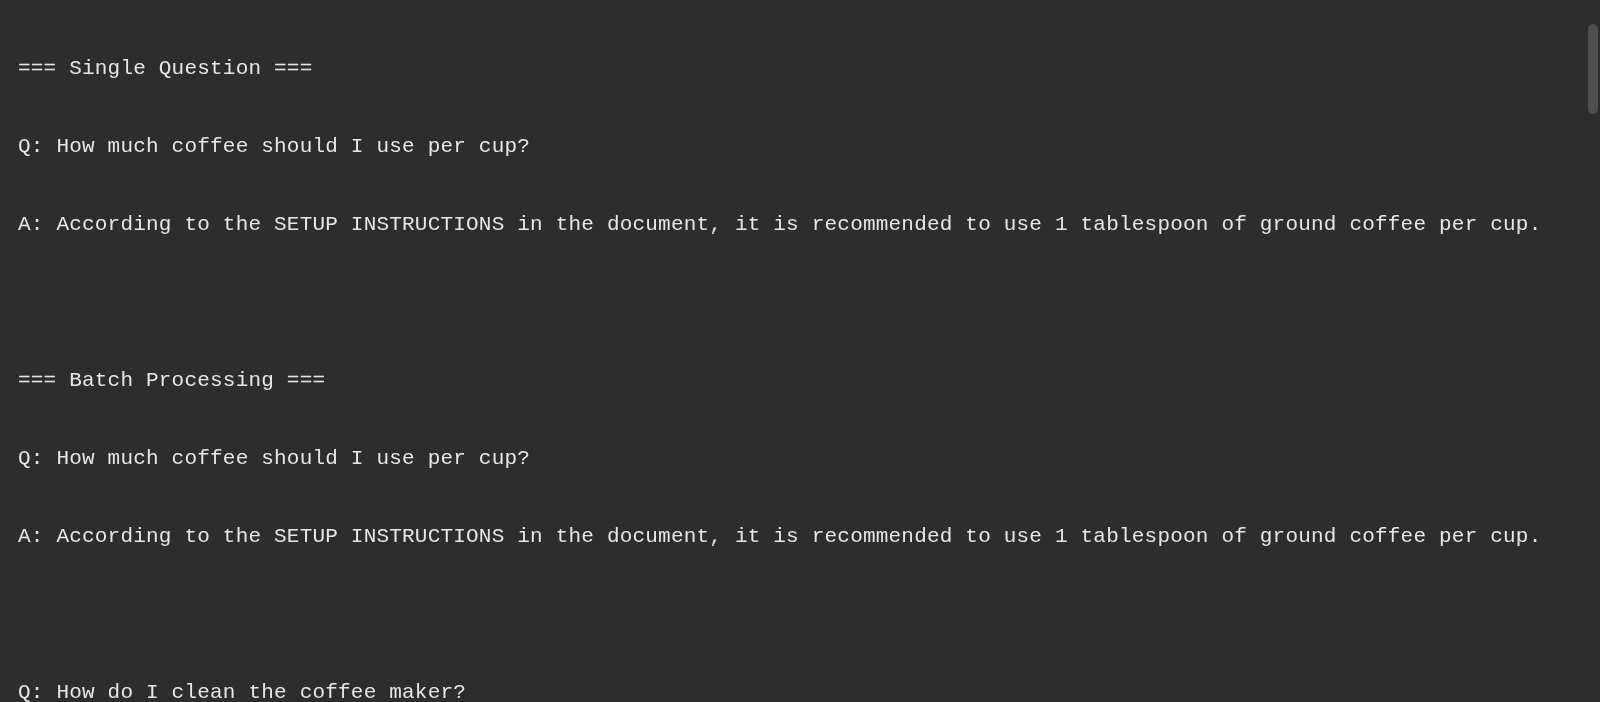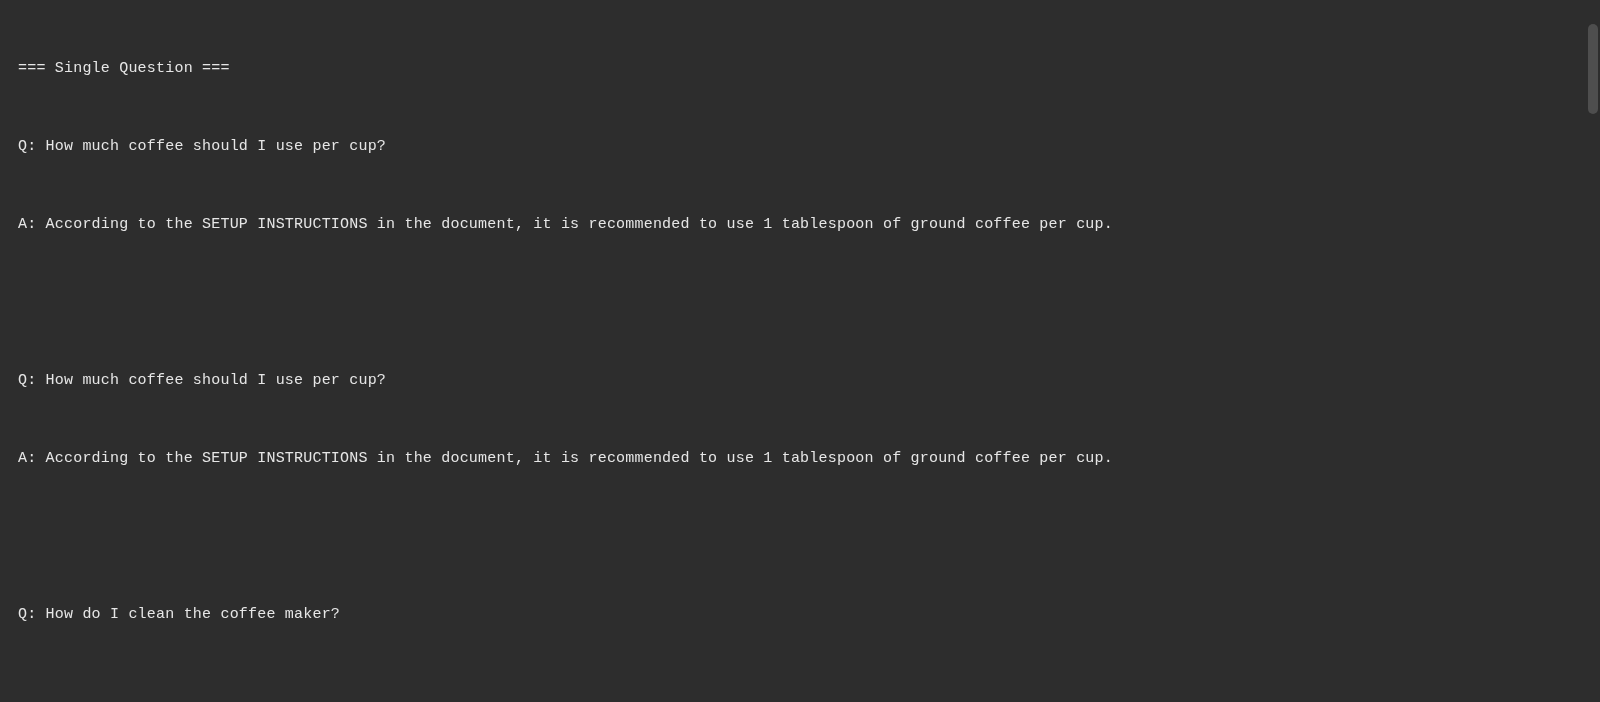--- a/index.html
+++ b/index.html
@@ -12,21 +12,21 @@
     position: relative;
   }
   .terminal {
     box-sizing: border-box;
     width: 1600px;
     height: 702px;
     padding: 4px 0 0 18px;
     background: #2d2d2d;
     color: #e6e6e6;
     font-family: "SFMono-Regular", "Menlo", "Consolas", "Liberation Mono", monospace;
-    font-size: 15px;
+    font-size: 21px;
     line-height: 26px;
     letter-spacing: 0.2px;
     white-space: pre;
     overflow: hidden;
   }
   .line {
     display: block;
     height: 26px;
   }
   .scrollbar-track {
@@ -49,20 +49,21 @@
   }
 </style>
 </head>
 <body>
 
 <div class="terminal">
   <span class="line">=== Single Question ===</span>
   <span class="line">Q: How much coffee should I use per cup?</span>
   <span class="line">A: According to the SETUP INSTRUCTIONS in the document, it is recommended to use 1 tablespoon of ground coffee per cup.</span>
   <span class="line"></span>
+  <span class="line">=== Batch Processing ===</span>
   <span class="line">Q: How much coffee should I use per cup?</span>
   <span class="line">A: According to the SETUP INSTRUCTIONS in the document, it is recommended to use 1 tablespoon of ground coffee per cup.</span>
   <span class="line"></span>
   <span class="line">Q: How do I clean the coffee maker?</span>
   
   
   
   
   
   

